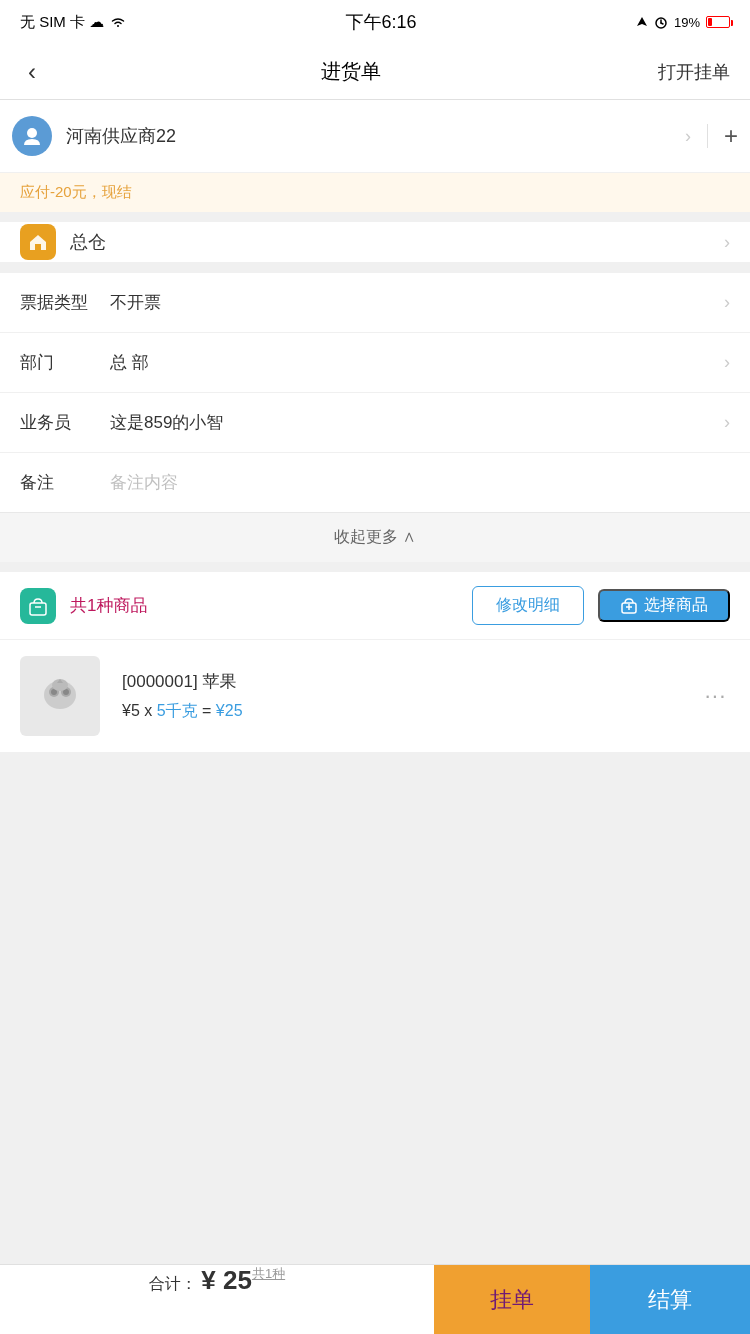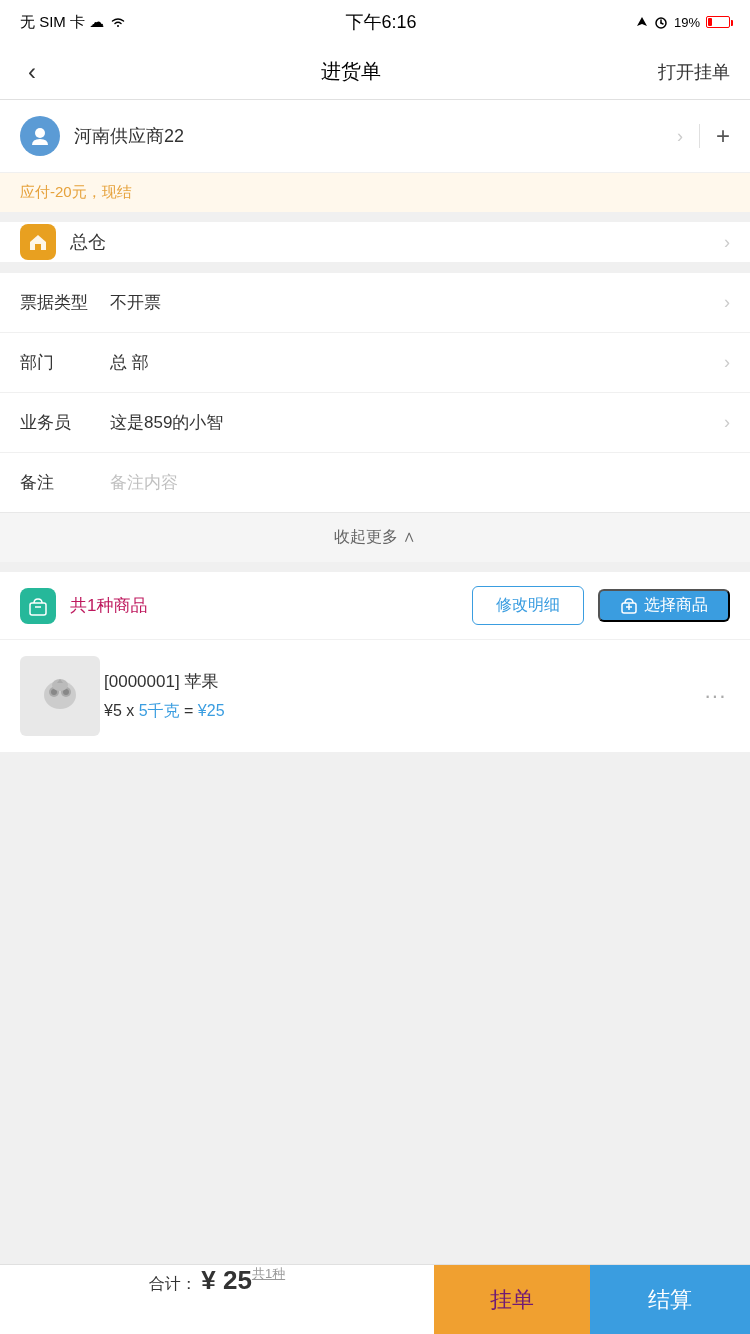--- a/index.html
+++ b/index.html
@@ -60,21 +60,21 @@
     
     .card {
       background: #fff;
       margin-bottom: 10px;
     }
 
     
     .supplier-row {
       display: flex;
       align-items: center;
-      padding: 16px 20px;
+      padding: 16px 12px;
       border-bottom: 1px solid #f0f0f0;
     }
     .supplier-avatar {
       width: 40px; height: 40px; border-radius: 50%;
       background: #5b9bd5; display: flex; align-items: center; justify-content: center;
       color: #fff; font-size: 16px; margin-right: 14px; flex-shrink: 0;
     }
     .supplier-name { flex: 1; font-size: 18px; color: #333; }
     .chevron-right { color: #ccc; font-size: 18px; margin-right: 0; }
     .supplier-divider { width: 1px; background: #e0e0e0; height: 24px; margin: 0 16px; }
@@ -160,21 +160,21 @@
       display: flex; align-items: center; gap: 6px;
     }
 
     
     .product-item {
       background: #fff;
       display: flex;
       align-items: center;
       padding: 16px 20px;
       border-top: 1px solid #f0f0f0;
-      gap: 4px;
+      gap: 22px;
     }
     .product-thumb {
       width: 80px; height: 80px;
       background: #e8e8e8;
       border-radius: 6px;
       display: flex; align-items: center; justify-content: center;
       flex-shrink: 0; overflow: hidden;
     }
     .product-thumb-inner {
       color: #bbb; font-size: 32px;

